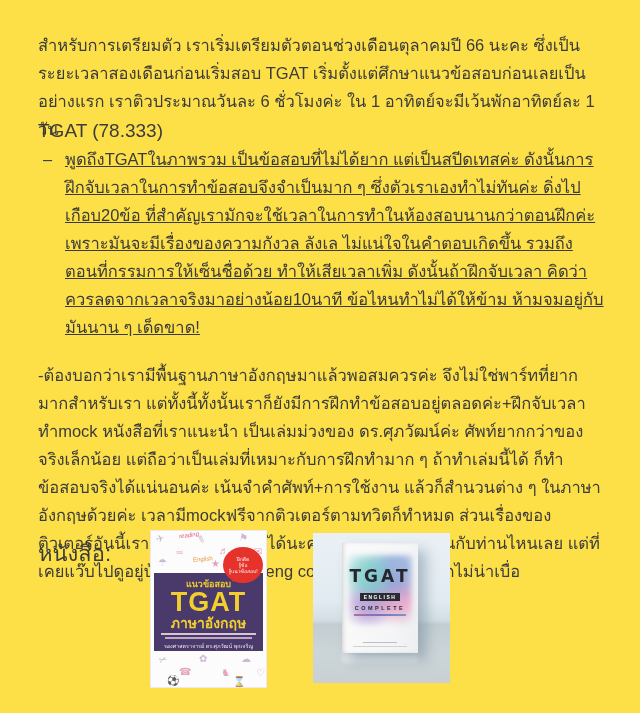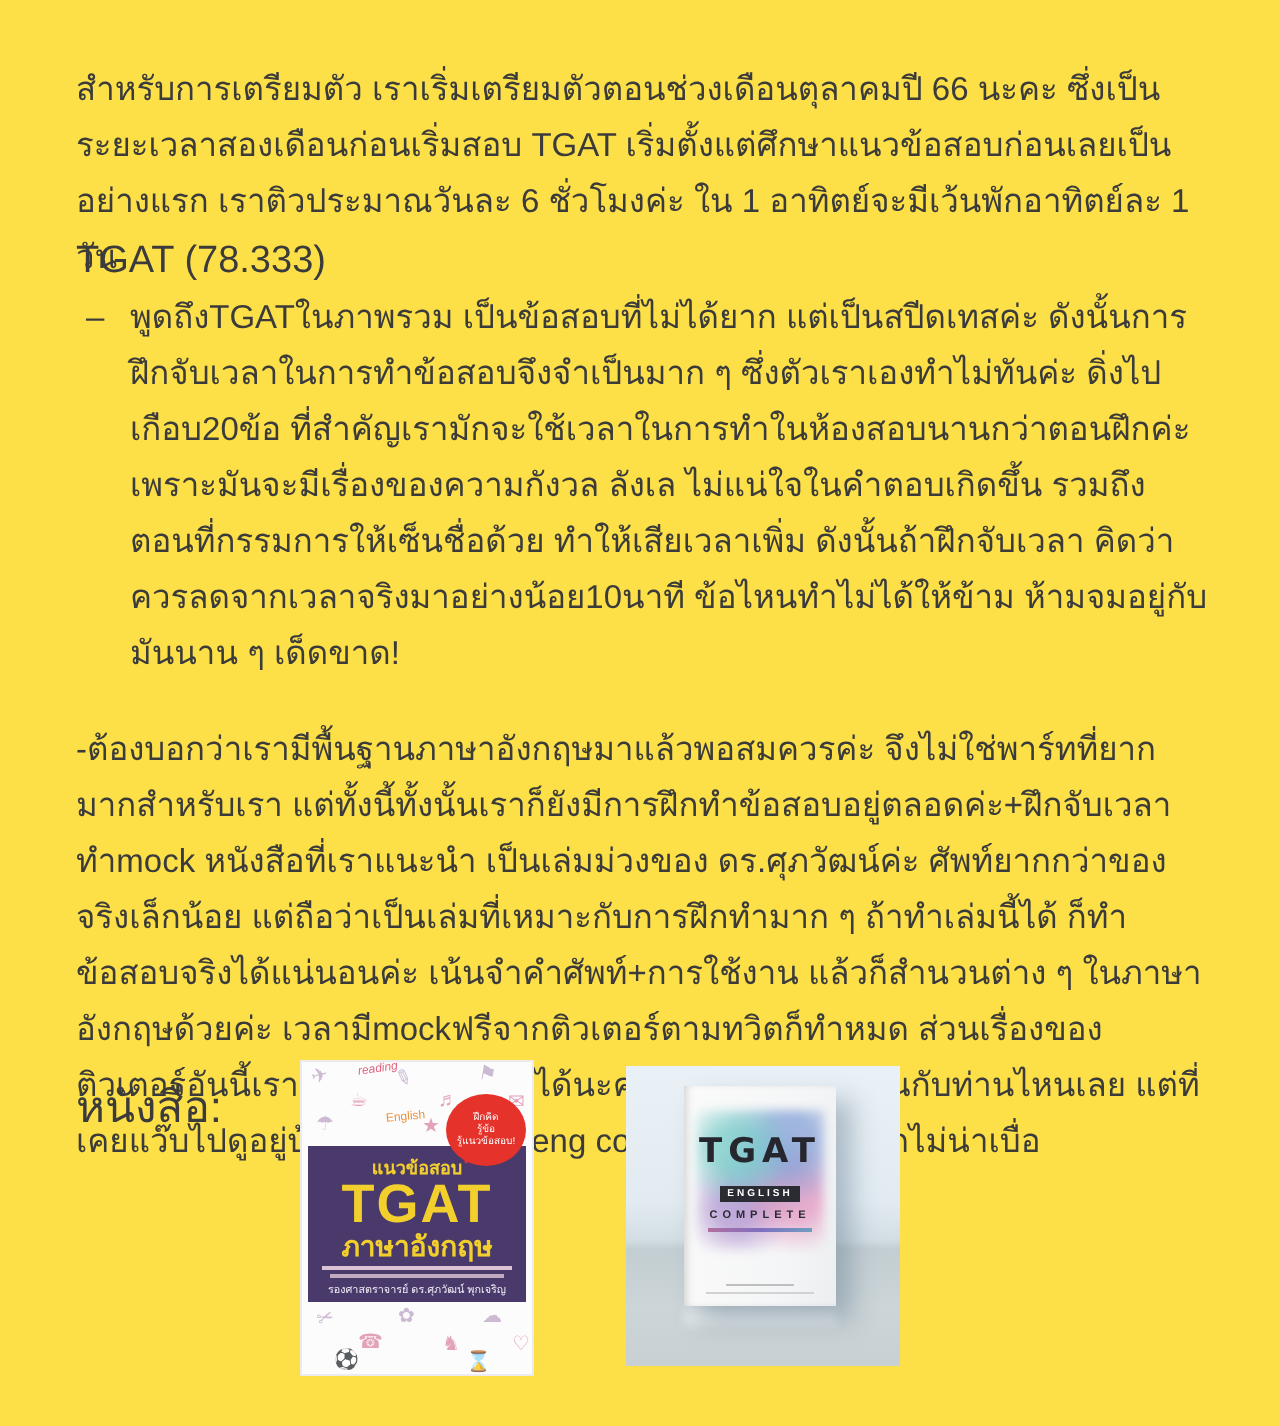--- a/index.html
+++ b/index.html
@@ -8,21 +8,21 @@
     font-family:"Liberation Sans","DejaVu Sans",sans-serif;
     color:#3b3b3b;
   }
   .page{position:relative;width:640px;height:713px;background:#fde047;}
   .para{position:absolute;left:38px;width:564px;font-size:16.5px;line-height:28px;overflow-wrap:break-word;}
   .intro{top:14px;}
   .heading{position:absolute;left:38px;font-size:19px;line-height:28px;}
   .tgat-heading{top:117px;}
   .bullet{position:absolute;left:38px;top:145px;width:566px;display:flex;font-size:16.5px;line-height:28px;}
   .bullet .dash{flex:none;width:27px;padding-left:5px;box-sizing:border-box;}
-  .bullet .btxt{flex:1;overflow-wrap:break-word;}
+  .bullet .btxt{flex:1;overflow-wrap:break-word;text-decoration:underline;}
   .tgat1-heading{top:316px;}
   .tgat1-para{top:344px;}
   .books-label{position:absolute;left:38px;top:540px;font-size:22px;line-height:28px;}
 
   
   .book1{position:absolute;left:150px;top:530px;width:117px;height:158px;background:#fdfcfd;
          border:1px solid #eceaef;box-sizing:border-box;}
   .b1-doodles{position:absolute;inset:0;}
   .b1-doodle{position:absolute;font-size:10px;line-height:10px;opacity:.9;}
   .b1-doodle:nth-of-type(odd){color:#c7b3cf;}

